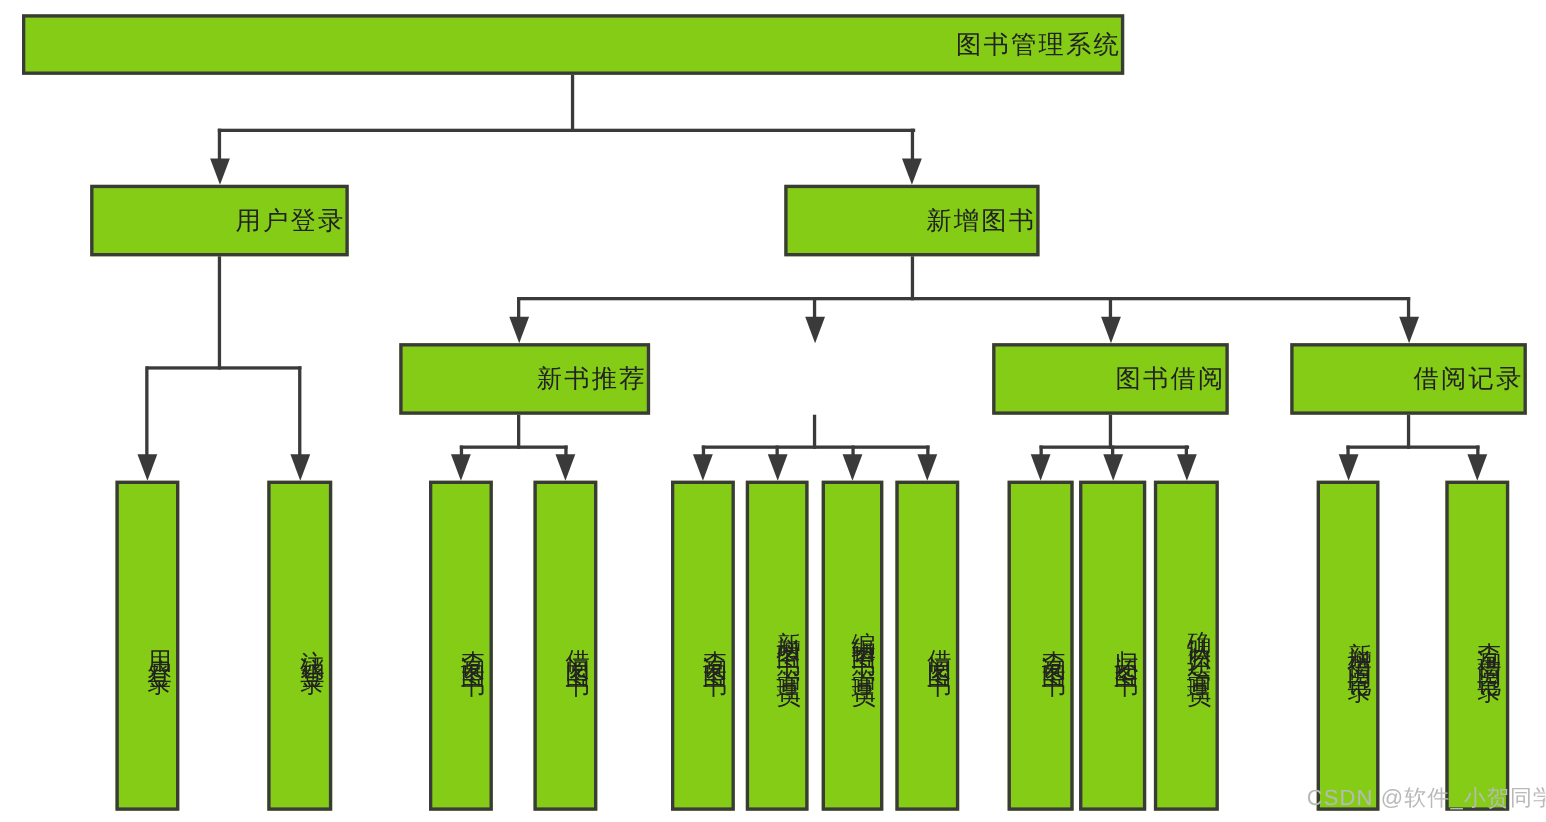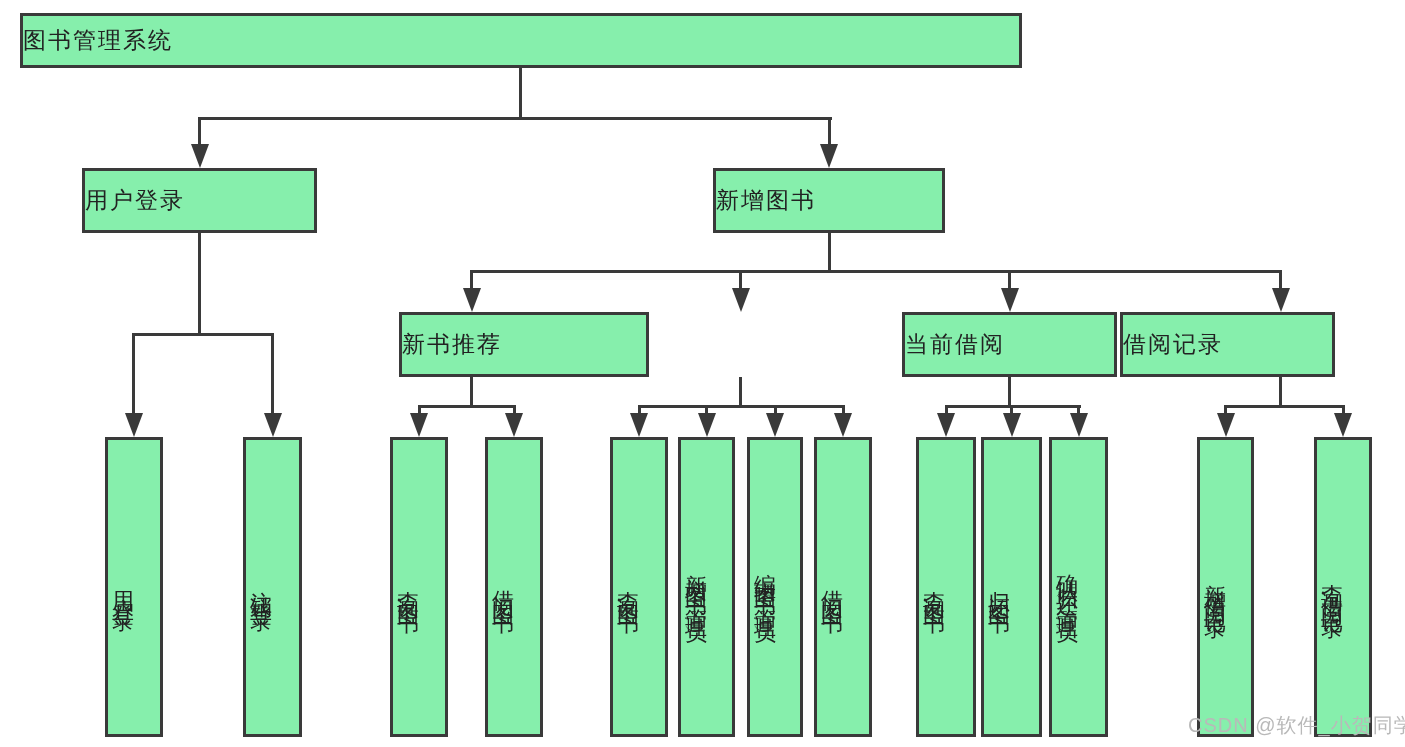--- a/index.html
+++ b/index.html
@@ -14,28 +14,29 @@
   .canvas{
     position:relative;
     width:1405px;
     height:747px;
     background:var(--background);
     overflow:hidden;
   }
   .box{
     position:absolute;
     border:3px solid var(--line);
-    background:#86efac;
+    background:#84cc16;
     display:flex;
     align-items:center;
-    justify-content:flex-start;
+    justify-content:flex-end;
     color:var(--text);
     font-size:23px;
     letter-spacing:2px;
     white-space:nowrap;
+    padding-left:20px;
   }
   .vbox{
     font-size:22px;
   }
   .vbox .vtext{
     writing-mode:vertical-rl;
     text-orientation:mixed;
     letter-spacing:7px;
     white-space:nowrap;
   }
@@ -94,27 +95,27 @@
   <div class="line" style="left:470px;top:270px;width:812px;height:3px;"></div>
   <div class="line" style="left:470px;top:270px;width:3px;height:20px;"></div>
   <div class="line" style="left:739px;top:270px;width:3px;height:20px;"></div>
   <div class="line" style="left:1008px;top:270px;width:3px;height:20px;"></div>
   <div class="line" style="left:1279px;top:270px;width:3px;height:20px;"></div>
   <div class="arrow" style="left:463px;top:288px;"></div>
   <div class="arrow" style="left:732px;top:288px;"></div>
   <div class="arrow" style="left:1001px;top:288px;"></div>
   <div class="arrow" style="left:1272px;top:288px;"></div>
 
-  <div class="box" style="left:363px;top:312px;width:250px;height:65px;margin-left:36px;">
+  <div class="box" style="left:363px;top:312px;width:228px;height:65px;">
     <span>新书推荐</span>
   </div>
   <div class="box" style="left:902px;top:312px;width:215px;height:65px;">
-    <span>当前借阅</span>
+    <span>图书借阅</span>
   </div>
-  <div class="box" style="left:1120px;top:312px;width:215px;height:65px;">
+  <div class="box" style="left:1173px;top:312px;width:215px;height:65px;">
     <span>借阅记录</span>
   </div>
 
   <div class="line" style="left:470px;top:377px;width:3px;height:31px;"></div>
   <div class="line" style="left:418px;top:405px;width:98px;height:3px;"></div>
   <div class="line" style="left:418px;top:405px;width:3px;height:11px;"></div>
   <div class="line" style="left:513px;top:405px;width:3px;height:11px;"></div>
   <div class="arrow" style="left:410px;top:413px;"></div>
   <div class="arrow" style="left:505px;top:413px;"></div>
 

